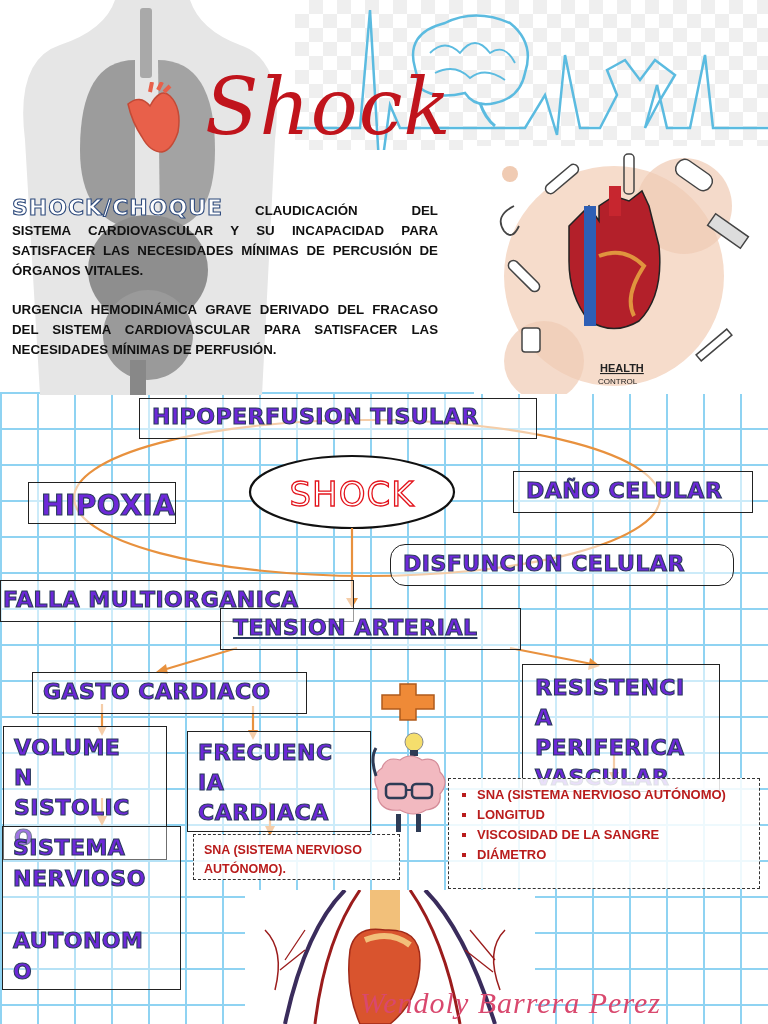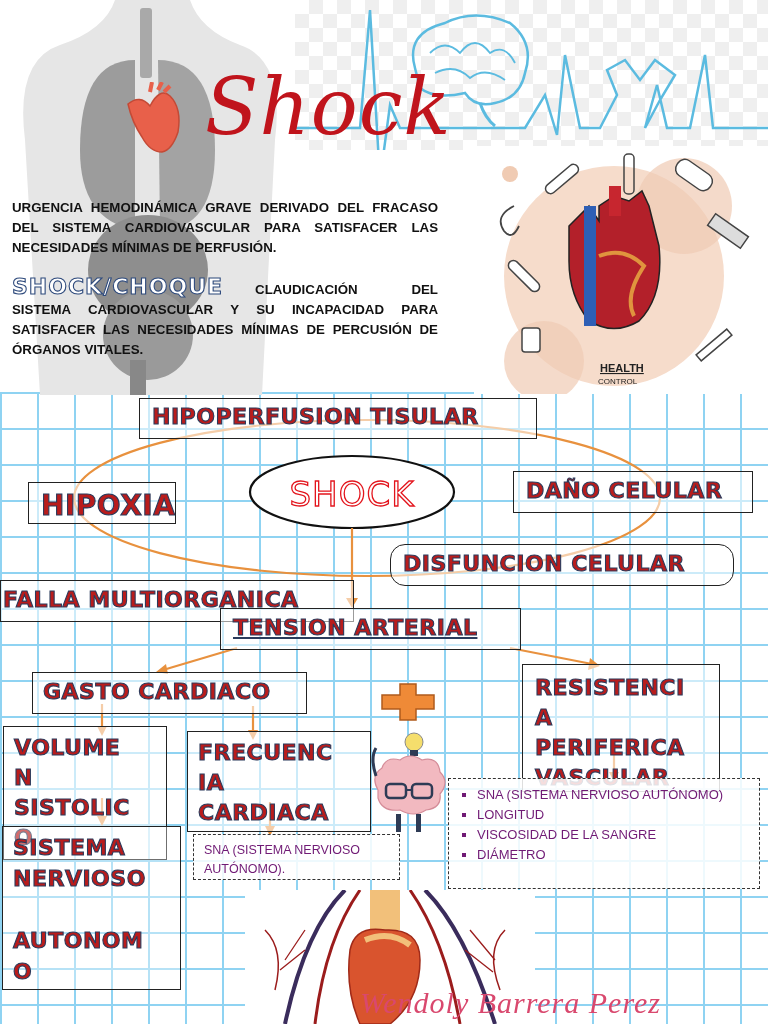--- a/index.html
+++ b/index.html
@@ -20,35 +20,35 @@
     position: absolute; left: 295px; top: 0; width: 473px; height: 150px;
     background-color: #ffffff;
     background-image:
       linear-gradient(45deg, #efefef 25%, transparent 25%, transparent 75%, #efefef 75%),
       linear-gradient(45deg, #efefef 25%, transparent 25%, transparent 75%, #efefef 75%);
     background-size: 28px 28px;
     background-position: 0 0, 14px 14px;
   }
   .abs { position: absolute; }
   .outline {
-    color: #b91c1c;
+    color: #6d28d9;
     -webkit-text-stroke: 1.1px #2a3b5c;
     font-family: "DejaVu Sans", sans-serif;
     font-weight: bold;
     letter-spacing: 0.5px;
   }
   .box {
     position: absolute; border: 1.3px solid #222; background: rgba(255,255,255,0.55);
     box-sizing: border-box;
   }
   .box .lbl { display: block; }
   .dashed {
     position: absolute; border: 1.4px dashed #333; background: rgba(255,255,255,0.85);
     box-sizing: border-box;
-    font-family: "Liberation Sans", sans-serif; font-weight: normal; color: #701a75;
+    font-family: "Liberation Sans", sans-serif; font-weight: bold; color: #b91c1c;
   }
   .def {
     position: absolute; left: 12px; top: 198px; width: 426px;
     font-family: "Liberation Sans", sans-serif; font-weight: bold; font-size: 13.3px;
     line-height: 20px; text-align: justify; color: #111;
   }
   .def p { margin: 0 0 19px 0; }
   .sc-title {
     font-family: "DejaVu Sans", sans-serif; font-size: 22px; color: #fff;
     -webkit-text-stroke: 1.1px #2e4a7c; letter-spacing: 1px; margin-right: 32px;
@@ -104,22 +104,22 @@
     <rect x="234" y="78" width="40" height="14" transform="rotate(35 254 85)" fill="#ddd" stroke="#444" stroke-width="1.5"></rect>
     <rect x="30" y="125" width="40" height="10" rx="5" transform="rotate(45 50 130)" fill="#fff" stroke="#444" stroke-width="1.5"></rect>
     <rect x="48" y="182" width="18" height="24" rx="3" fill="#fff" stroke="#444" stroke-width="1.5"></rect>
     <rect x="220" y="195" width="40" height="8" transform="rotate(-40 240 199)" fill="#fff" stroke="#444" stroke-width="1.5"></rect>
     <text x="126" y="226" font-family="Liberation Sans, sans-serif" font-size="11" font-weight="bold" fill="#222" text-decoration="underline">HEALTH</text>
     <text x="124" y="238" font-family="Liberation Sans, sans-serif" font-size="8" fill="#222">CONTROL</text>
   </svg>
 </div>
 
 <div class="def">
+  <p><span class="sc-title">SHOCK/CHOQUE</span><span>CLAUDICACIÓN DEL SISTEMA CARDIOVASCULAR Y SU INCAPACIDAD PARA SATISFACER LAS NECESIDADES MÍNIMAS DE PERCUSIÓN DE ÓRGANOS VITALES.</span></p>
   <p>URGENCIA HEMODINÁMICA GRAVE DERIVADO DEL FRACASO DEL SISTEMA CARDIOVASCULAR PARA SATISFACER LAS NECESIDADES MÍNIMAS DE PERFUSIÓN.</p>
-  <p><span class="sc-title">SHOCK/CHOQUE</span><span>CLAUDICACIÓN DEL SISTEMA CARDIOVASCULAR Y SU INCAPACIDAD PARA SATISFACER LAS NECESIDADES MÍNIMAS DE PERCUSIÓN DE ÓRGANOS VITALES.</span></p>
 </div>
 
 <svg class="abs" style="left:0;top:390px" width="768" height="250">
   <ellipse cx="367" cy="108" rx="293" ry="78" fill="none" stroke="#e8913e" stroke-width="2.2"></ellipse>
   <ellipse cx="352" cy="102" rx="102" ry="36" fill="#fff" stroke="#111" stroke-width="2.2"></ellipse>
   <line x1="352" y1="138" x2="352" y2="210" stroke="#e8913e" stroke-width="2.2"></line>
   <polygon points="346,208 358,208 352,218" fill="#e8913e"></polygon>
 </svg>
 
 <div class="abs" style="left:270px;top:474px;width:164px;text-align:center;font-family:'DejaVu Sans',sans-serif;font-size:34px;color:#fff;-webkit-text-stroke:1.3px #e3141c;letter-spacing:1px;">SHOCK</div>

